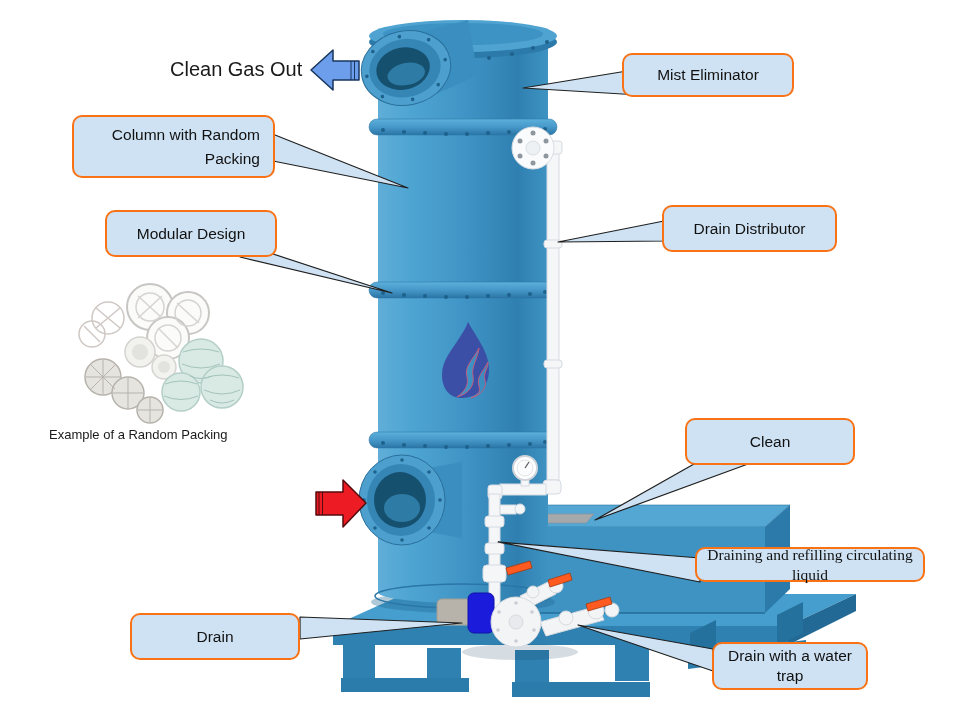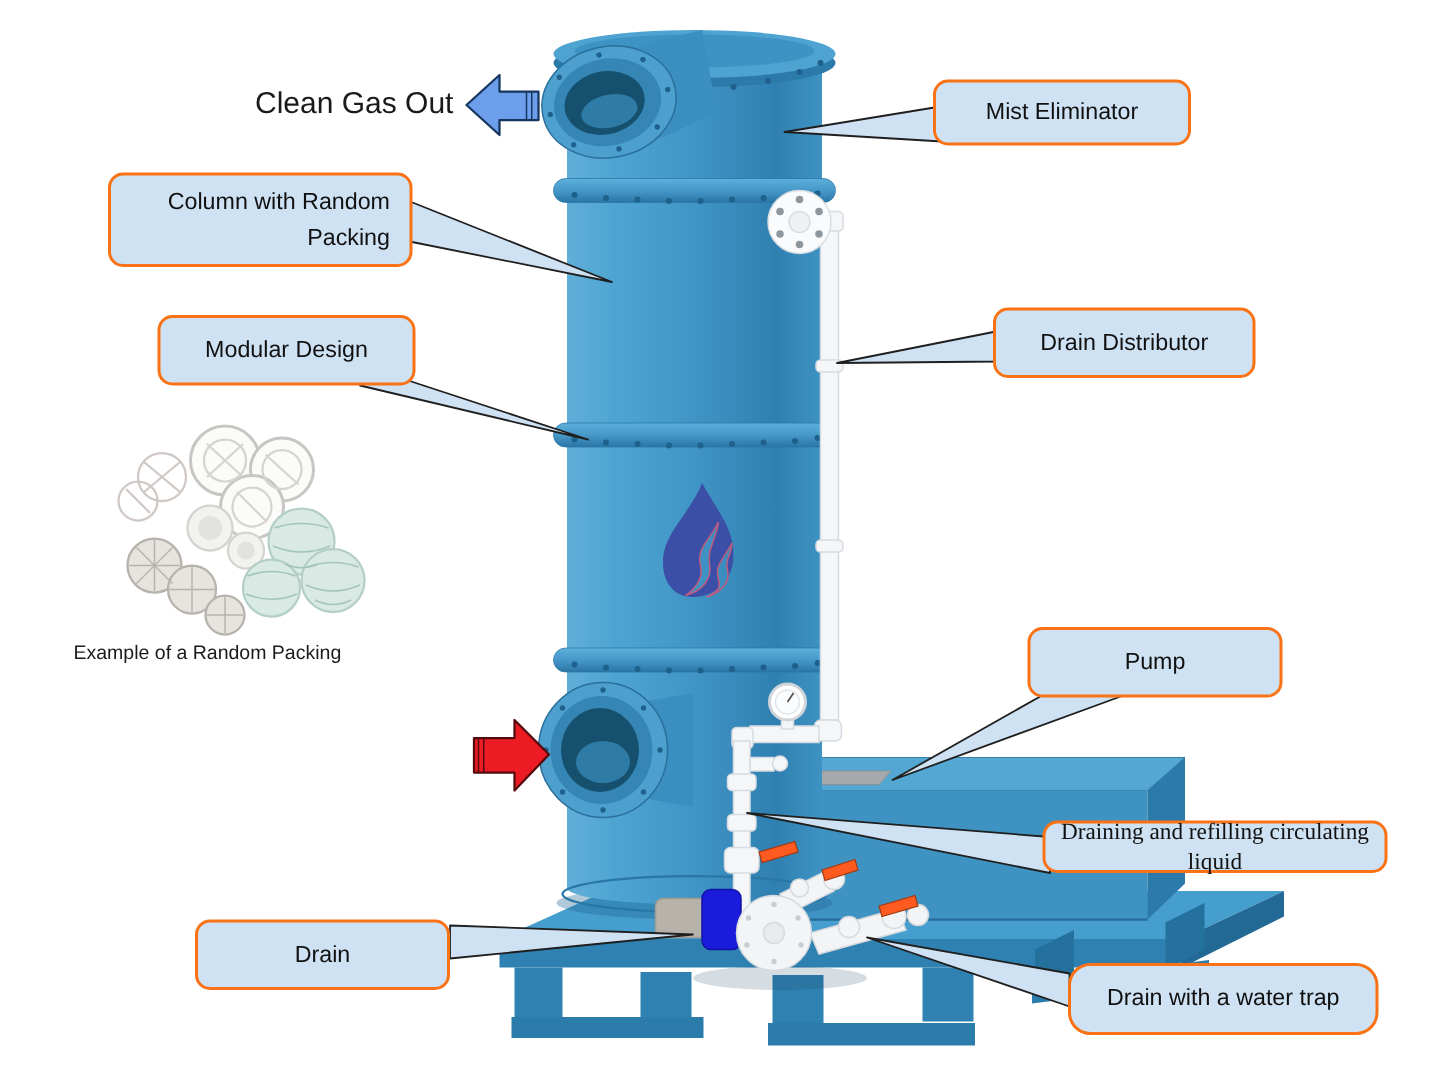--- a/index.html
+++ b/index.html
@@ -313,26 +313,26 @@
   </svg>
 
   <div class="callout" style="left:622px;top:53px;width:172px;height:44px;">Mist Eliminator</div>
 
   <div class="callout left" style="left:72px;top:115px;width:203px;height:63px;">Column with Random Packing</div>
 
   <div class="callout" style="left:105px;top:210px;width:172px;height:47px;">Modular Design</div>
 
   <div class="callout" style="left:662px;top:205px;width:175px;height:47px;">Drain Distributor</div>
 
-  <div class="callout" style="left:685px;top:418px;width:170px;height:47px;">Pump</div>
+  <div class="callout" style="left:685px;top:418px;width:170px;height:47px;">Clean</div>
 
   <div class="callout" style="left:695px;top:547px;width:230px;height:35px;font-family:Liberation Serif, serif;">Draining and refilling circulating liquid</div>
 
   <div class="callout" style="left:130px;top:613px;width:170px;height:47px;">Drain</div>
 
-  <div class="callout" style="left:712px;top:642px;width:207px;height:48px;border-radius:15px;">Drain with a water trap</div>
+  <div class="callout" style="left:712px;top:642px;width:156px;height:48px;">Drain with a water trap</div>
 
   <div class="freetext" style="left:170px;top:59px;white-space:nowrap;">Clean Gas Out</div>
 
 
   <div class="freetext" style="left:22px;top:424px;font-size:13px;white-space:nowrap;margin-left:27px;">Example of a Random Packing</div>
 
 </div>
 
 </body></html>

